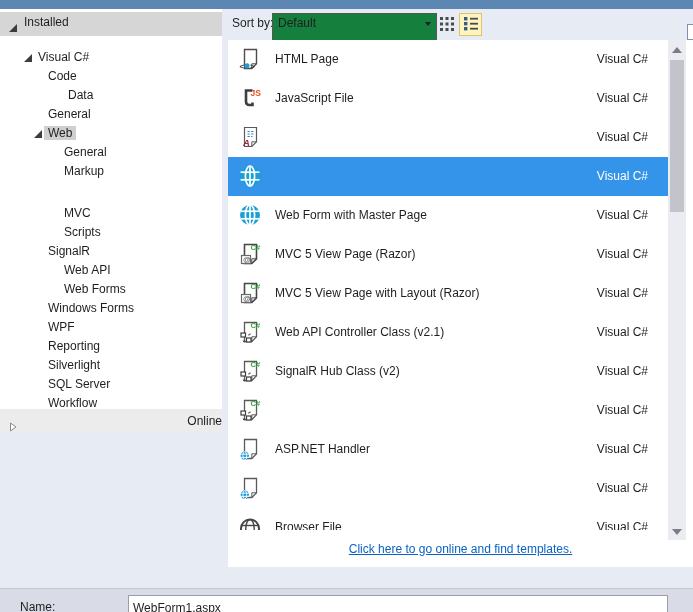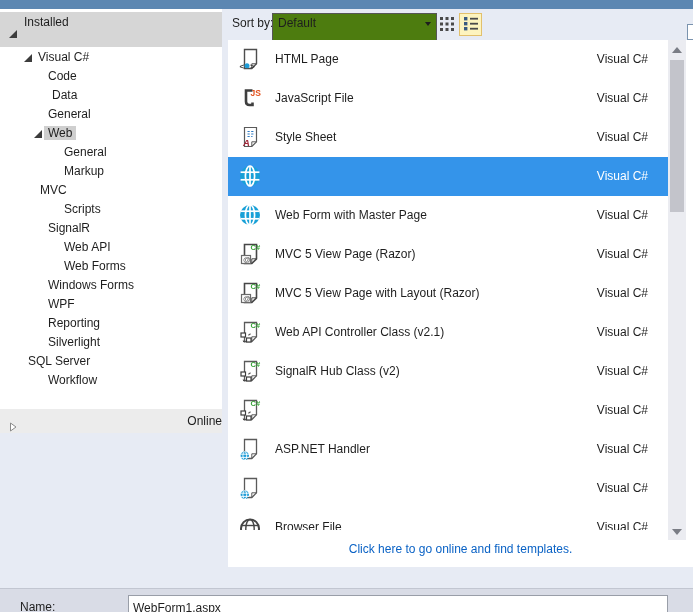--- a/index.html
+++ b/index.html
@@ -5,35 +5,35 @@
   html,body { margin:0; padding:0; }
   .dialog {
     position:relative; width:693px; height:612px; overflow:hidden;
     background:#e7ebf4; font-family:"Liberation Sans",sans-serif;
     font-size:12px; color:#1e1e1e;
   }
   .titlebar { position:absolute; left:0; top:0; width:693px; height:9px; background:#5c87b2; }
 
   
   .sidebar { position:absolute; left:0; top:9px; width:222px; height:424px; background:#ffffff; }
-  .group-header { position:relative; height:35px; line-height:21px; cursor:default; }
+  .group-header { position:relative; height:24px; line-height:21px; cursor:default; }
   .group-header.installed { margin-top:3px; background:#d6d6d6; }
   .group-header.online { position:absolute; left:0; bottom:0; width:100%; height:24px; line-height:24px; background:#ececec;text-align:right; }
   .group-header .tw-abs { position:absolute; left:8px; top:50%; margin-top:-5px; width:10px; height:10px; }
   .group-header .glabel { margin-left:24px; }
   .tree { position:absolute; left:0; top:39px; width:100%; }
   .tree-row { height:19px; line-height:19px; white-space:nowrap; cursor:default; }
   .tw { display:inline-block; width:15px; vertical-align:middle; }
   .tw svg { vertical-align:middle; }
   .tree-label { vertical-align:middle; }
   .tree-label.hl { background:#cfcfcf; padding:0 4px; margin-left:-4px; }
 
   
   .sort-label { position:absolute; left:232px; top:13px; height:21px; line-height:21px; }
-  .combo { position:absolute; left:272px; top:13px; width:165px; height:32px; background:#4d7c0f;
+  .combo { position:absolute; left:272px; top:13px; width:165px; height:32px; background:#15803d;
            border:1px solid #565656; box-sizing:border-box; cursor:default; }
   .combo-text { position:absolute; left:5px; top:0; line-height:19px; }
   .combo-arrow { position:absolute; right:5px; top:8px; width:0; height:0;
                  border-left:3.5px solid transparent; border-right:3.5px solid transparent;
                  border-top:4px solid #1e1e1e; }
   .viewbtn { position:absolute; display:flex; align-items:center; justify-content:center; cursor:default; }
   .viewbtn.grid { left:438px; top:16px; width:18px; height:18px; }
   .viewbtn.listmode { left:459px; top:13px; width:23px; height:23px; background:#fdf4bf; border:1px solid #e2c06c; box-sizing:border-box; }
   .search-sliver { position:absolute; left:687px; top:24px; width:6px; height:16px; background:#fff;
                    border:1px solid #7a93ae; border-right:none; box-sizing:border-box; }
@@ -41,21 +41,21 @@
   
   .listwrap { position:absolute; left:228px; top:40px; width:465px; height:527px; background:#ffffff; }
   .list { position:absolute; left:0; top:0; width:440px; height:490px; overflow:hidden; }
   .list-row { position:relative; height:39px; cursor:default; }
   .list-row.sel { background:#3494ea; color:#ffffff; }
   .li-icon { position:absolute; left:10px; top:7px; width:24px; height:24px; }
   .li-name { position:absolute; left:47px; top:0; line-height:39px; }
   .li-lang { position:absolute; right:20px; top:0; line-height:39px; }
   .link-row { position:absolute; left:0; top:490px; width:465px; height:37px;
               display:flex; align-items:center; justify-content:center; }
-  .link-row a { color:#0a62c5; cursor:pointer;text-align:right; }
+  .link-row a { color:#0a62c5; text-decoration:underline; cursor:pointer;text-align:right; }
 
   
   .scrollbar { position:absolute; left:668px; top:40px; width:18px; height:500px; background:#ebecf1; }
   .sb-btn { position:absolute; left:0; width:18px; height:14px; display:flex; align-items:center; justify-content:center; }
   .sb-btn.up { top:2px; } .sb-btn.down { bottom:2px; }
   .sb-thumb { position:absolute; left:2px; top:20px; width:14px; height:152px; background:#c3c4cb; }
 
   
   .footer { position:absolute; left:0; top:568px; width:693px; height:44px; background:#d9dce6;
             border-top:1px solid #c2c6d1; box-sizing:border-box;margin-top:20px; }
@@ -75,37 +75,37 @@
       <span class="tw-abs"><svg width="10" height="10" viewBox="0 0 10 10">
             <polygon points="9,1 9,9 1,9" fill="#3c3c3c"></polygon>
           </svg></span>
       <span class="glabel">Installed</span>
     </div>
     <div class="tree">
         <div class="tree-row" style="padding-left: 23px;"><span class="tw"><svg width="10" height="10" viewBox="0 0 10 10">
               <polygon points="9,1 9,9 1,9" fill="#3c3c3c"></polygon>
             </svg></span><span class="tree-label">Visual C#</span></div>
         <div class="tree-row" style="padding-left: 48px;"><span class="tree-label">Code</span></div>
-        <div class="tree-row" style="padding-left: 52px;"><span class="tree-label">Data</span></div>
+        <div class="tree-row" style="padding-left: 68px;"><span class="tree-label">Data</span></div>
         <div class="tree-row" style="padding-left: 48px;"><span class="tree-label">General</span></div>
         <div class="tree-row" style="padding-left: 33px;"><span class="tw"><svg width="10" height="10" viewBox="0 0 10 10">
               <polygon points="9,1 9,9 1,9" fill="#3c3c3c"></polygon>
             </svg></span><span class="tree-label hl">Web</span></div>
         <div class="tree-row" style="padding-left: 64px;"><span class="tree-label">General</span></div>
         <div class="tree-row" style="padding-left: 64px;"><span class="tree-label">Markup</span></div>
-        <div class="tree-row" style="padding-left: 40px;"><span class="tree-label">MVC</span></div>
+        <div class="tree-row" style="padding-left: 64px; margin-top: 23px;"><span class="tree-label">MVC</span></div>
         <div class="tree-row" style="padding-left: 64px;"><span class="tree-label">Scripts</span></div>
         <div class="tree-row" style="padding-left: 48px;"><span class="tree-label">SignalR</span></div>
         <div class="tree-row" style="padding-left: 64px;"><span class="tree-label">Web API</span></div>
         <div class="tree-row" style="padding-left: 64px;"><span class="tree-label">Web Forms</span></div>
         <div class="tree-row" style="padding-left: 48px;"><span class="tree-label">Windows Forms</span></div>
         <div class="tree-row" style="padding-left: 48px;"><span class="tree-label">WPF</span></div>
         <div class="tree-row" style="padding-left: 48px;"><span class="tree-label">Reporting</span></div>
         <div class="tree-row" style="padding-left: 48px;"><span class="tree-label">Silverlight</span></div>
-        <div class="tree-row" style="padding-left: 28px;"><span class="tree-label">SQL Server</span></div>
+        <div class="tree-row" style="padding-left: 48px;"><span class="tree-label">SQL Server</span></div>
         <div class="tree-row" style="padding-left: 48px;"><span class="tree-label">Workflow</span></div>
       </div>
     <div class="group-header online">
       <span class="tw-abs"><svg width="10" height="10" viewBox="0 0 10 10">
             <polygon points="2.5,1 8,5 2.5,9" fill="#ffffff" stroke="#8a8a8a"></polygon>
           </svg></span>
       <span class="glabel">Online</span>
     </div>
   </div>
 
@@ -164,21 +164,20 @@
           <span class="li-icon"><svg width="24" height="24" viewBox="0 0 24 24">
               <path d="M6.5,2.5 H18.5 V16.8 L13.8,21.5 H6.5 Z" fill="#fff" stroke="#5a5a5a" stroke-width="1.2"></path>
               <path d="M18.5,16.8 H13.8 V21.5" fill="none" stroke="#5a5a5a" stroke-width="1"></path>
               <g stroke="#2e7bc4" stroke-width="1.1" stroke-dasharray="2.2,1.5">
                 <line x1="9.5" y1="6.5" x2="16.5" y2="6.5"></line>
                 <line x1="9.5" y1="9" x2="16.5" y2="9"></line>
                 <line x1="9.5" y1="11.5" x2="14.5" y2="11.5"></line>
               </g>
               <text x="5" y="21" font-size="9.5" font-style="italic" font-weight="bold" fill="#a32638">A</text>
             </svg></span>
-          <span class="li-name">Style Sheet</span>
           <span class="li-lang">Visual C#</span>
         </div>
         <div class="list-row sel">
           <span class="li-icon"><svg width="24" height="24" viewBox="0 0 24 24">
               <circle cx="12" cy="12" r="10" fill="#18a0d7"></circle>
               <g stroke="#fff" stroke-width="1.7" fill="none">
                 <ellipse cx="12" cy="12" rx="4.6" ry="10"></ellipse>
                 <line x1="12" y1="2" x2="12" y2="22"></line>
                 <line x1="2.6" y1="8.2" x2="21.4" y2="8.2"></line>
                 <line x1="2.6" y1="15.8" x2="21.4" y2="15.8"></line>

